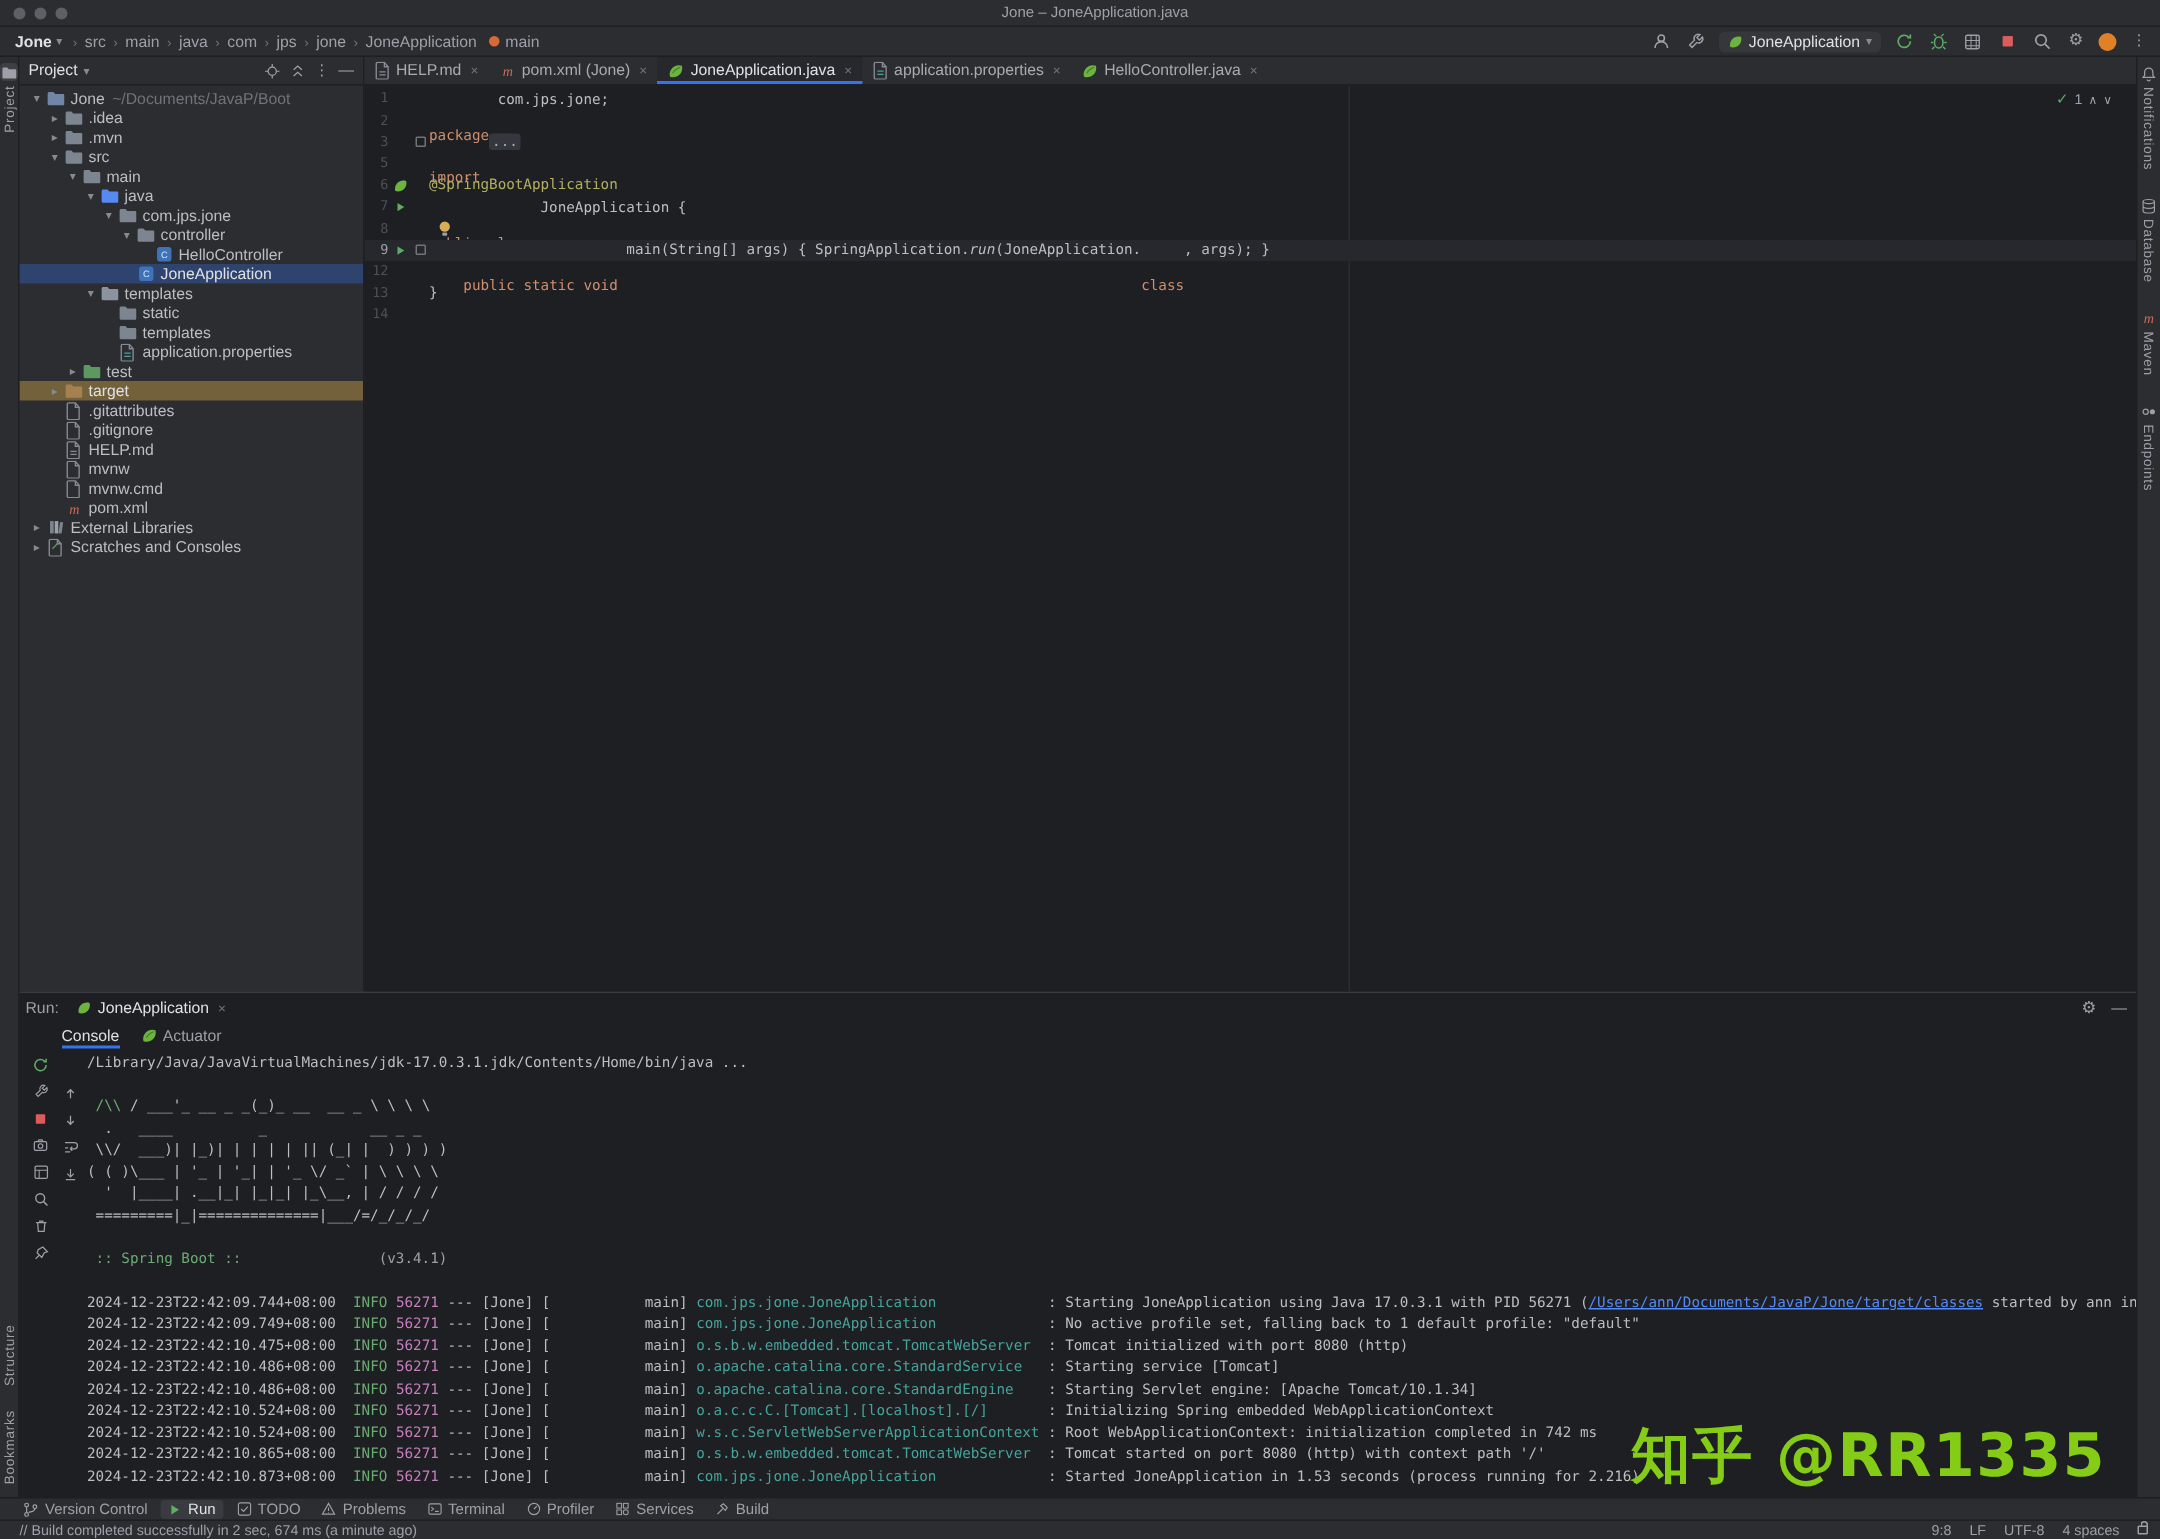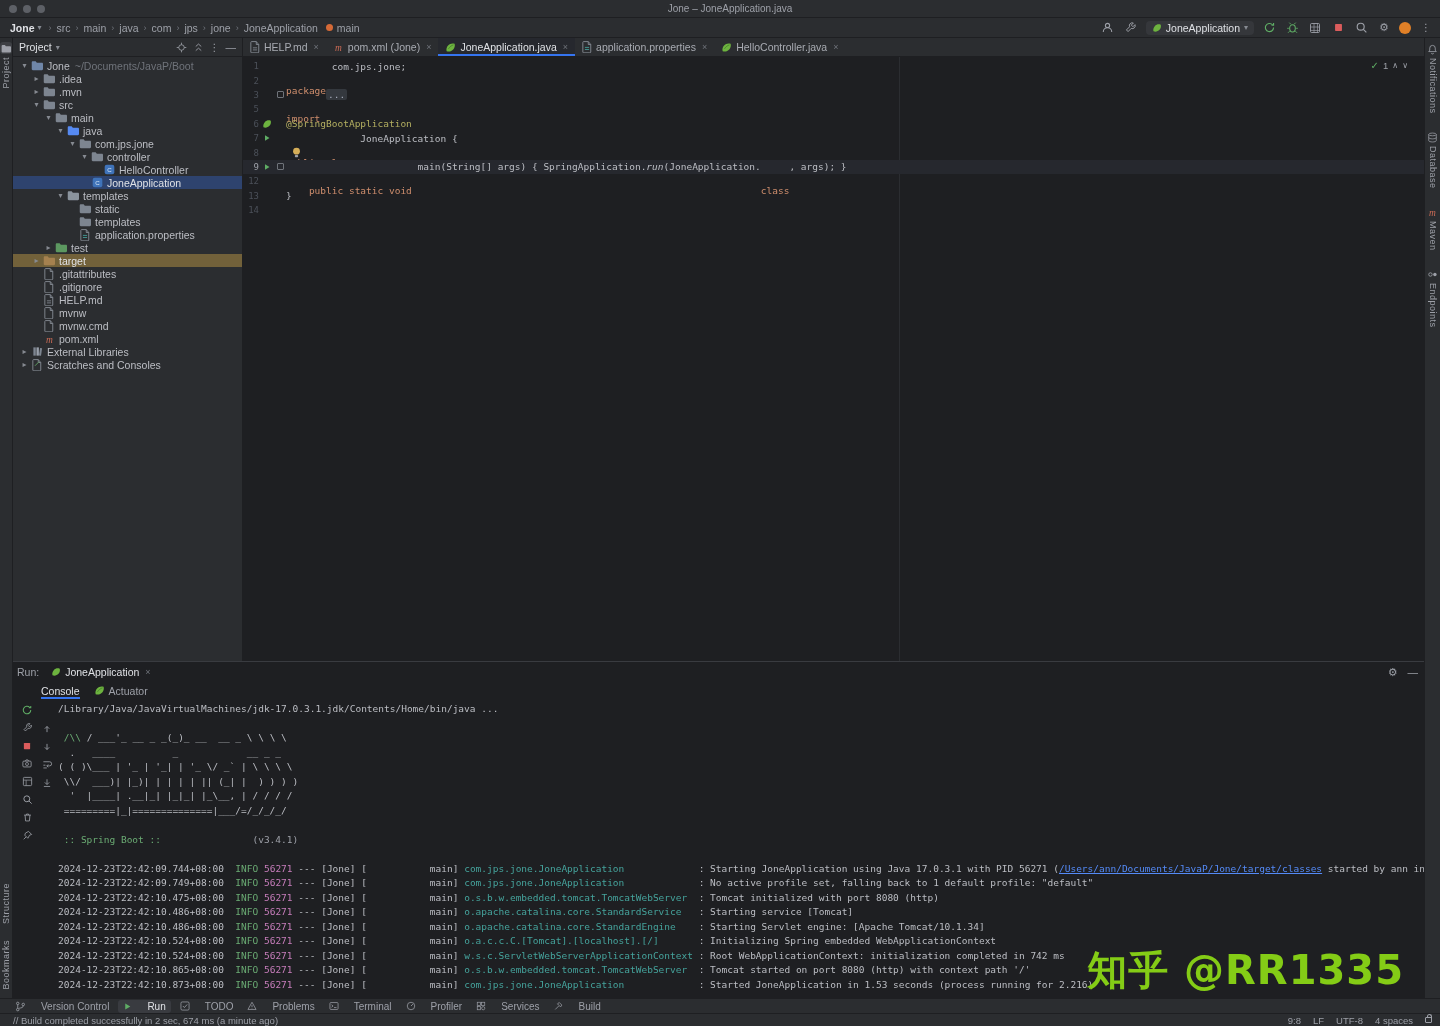--- a/index.html
+++ b/index.html
@@ -117,21 +117,21 @@
   .conl{height:14.5px;white-space:pre;overflow:hidden;color:#bcbec4;}
   .c-green{color:#6aab73;}
   .c-pid{color:#c77dbb;}
   .c-log{color:#45a39c;}
   .c-dim{color:#9da0a8;}
   .c-link{color:#548af7;text-decoration:underline;}
 
   
   .bottombar{height:15px;flex:none;display:flex;align-items:center;background:#2b2d30;
     border-top:1px solid #1e1f22;padding-left:10px;gap:4px;font-size:10px;}
-  .bb-item{display:flex;align-items:center;gap:15px;color:#9da0a8;padding:0 5px;height:13px;border-radius:3px;text-align:center;}
+  .bb-item{display:flex;align-items:center;gap:4px;color:#9da0a8;padding:0 5px;height:13px;border-radius:3px;text-align:center;}
   .bb-item.active{color:#dfe1e5;background:#393b40;}
   .statusbar{height:13px;flex:none;display:flex;align-items:center;background:#2b2d30;
     border-top:1px solid #1e1f22;padding:0 8px;font-size:9.5px;color:#9da0a8;}
   .sb-left{display:flex;align-items:center;gap:5px;min-width:0;}
   .sb-icon{color:#6f737a;font-style:italic;font-weight:bold;}
   .sb-right{margin-left:auto;display:flex;align-items:center;gap:12px;}
   .lock{width:7px;height:6px;border:1px solid #9da0a8;border-radius:1px;position:relative;display:inline-block;}
   .lock::before{content:"";position:absolute;left:1px;top:-4px;width:3px;height:3px;
     border:1px solid #9da0a8;border-bottom:none;border-radius:3px 3px 0 0;}
 
@@ -698,22 +698,22 @@
                     <path d="M8 2v8M4.5 7L8 10.5 11.5 7M3 13.5h10" fill="none" stroke="#9da0a8" stroke-width="1.3"></path>
                   </svg>
                 </span>
             </div>
           </div>
           <div class="console">
               <div class="conl"><span>/Library/Java/JavaVirtualMachines/jdk-17.0.3.1.jdk/Contents/Home/bin/java ...</span></div>
               <div class="conl"></div>
               <div class="conl"><span> </span><span class="c-green">/\\</span><span> / ___'_ __ _ _(_)_ __  __ _ \ \ \ \</span></div>
               <div class="conl"><span>  .   ____          _            __ _ _</span></div>
+              <div class="conl"><span> \\/  ___)| |_)| | | | | || (_| |  ) ) ) )</span></div>
               <div class="conl"><span>( ( )\___ | '_ | '_| | '_ \/ _` | \ \ \ \</span></div>
-              <div class="conl"><span> \\/  ___)| |_)| | | | | || (_| |  ) ) ) )</span></div>
               <div class="conl"><span>  '  |____| .__|_| |_|_| |_\__, | / / / /</span></div>
               <div class="conl"><span> =========|_|==============|___/=/_/_/_/</span></div>
               <div class="conl"></div>
               <div class="conl"><span class="c-green"> :: Spring Boot ::</span><span class="c-dim">                (v3.4.1)</span></div>
               <div class="conl"></div>
               <div class="conl"><span>2024-12-23T22:42:09.744+08:00</span><span>  </span><span class="c-green">INFO</span><span> </span><span class="c-pid">56271</span><span> --- [Jone] [           main] </span><span class="c-log">com.jps.jone.JoneApplication            </span><span> : Starting JoneApplication using Java 17.0.3.1 with PID 56271 (</span><span class="c-link">/Users/ann/Documents/JavaP/Jone/target/classes</span><span> started by ann in /Users/ann/Documents/JavaP/J</span></div>
               <div class="conl"><span>2024-12-23T22:42:09.749+08:00</span><span>  </span><span class="c-green">INFO</span><span> </span><span class="c-pid">56271</span><span> --- [Jone] [           main] </span><span class="c-log">com.jps.jone.JoneApplication            </span><span> : No active profile set, falling back to 1 default profile: "default"</span></div>
               <div class="conl"><span>2024-12-23T22:42:10.475+08:00</span><span>  </span><span class="c-green">INFO</span><span> </span><span class="c-pid">56271</span><span> --- [Jone] [           main] </span><span class="c-log">o.s.b.w.embedded.tomcat.TomcatWebServer </span><span> : Tomcat initialized with port 8080 (http)</span></div>
               <div class="conl"><span>2024-12-23T22:42:10.486+08:00</span><span>  </span><span class="c-green">INFO</span><span> </span><span class="c-pid">56271</span><span> --- [Jone] [           main] </span><span class="c-log">o.apache.catalina.core.StandardService  </span><span> : Starting service [Tomcat]</span></div>
               <div class="conl"><span>2024-12-23T22:42:10.486+08:00</span><span>  </span><span class="c-green">INFO</span><span> </span><span class="c-pid">56271</span><span> --- [Jone] [           main] </span><span class="c-log">o.apache.catalina.core.StandardEngine   </span><span> : Starting Servlet engine: [Apache Tomcat/10.1.34]</span></div>

